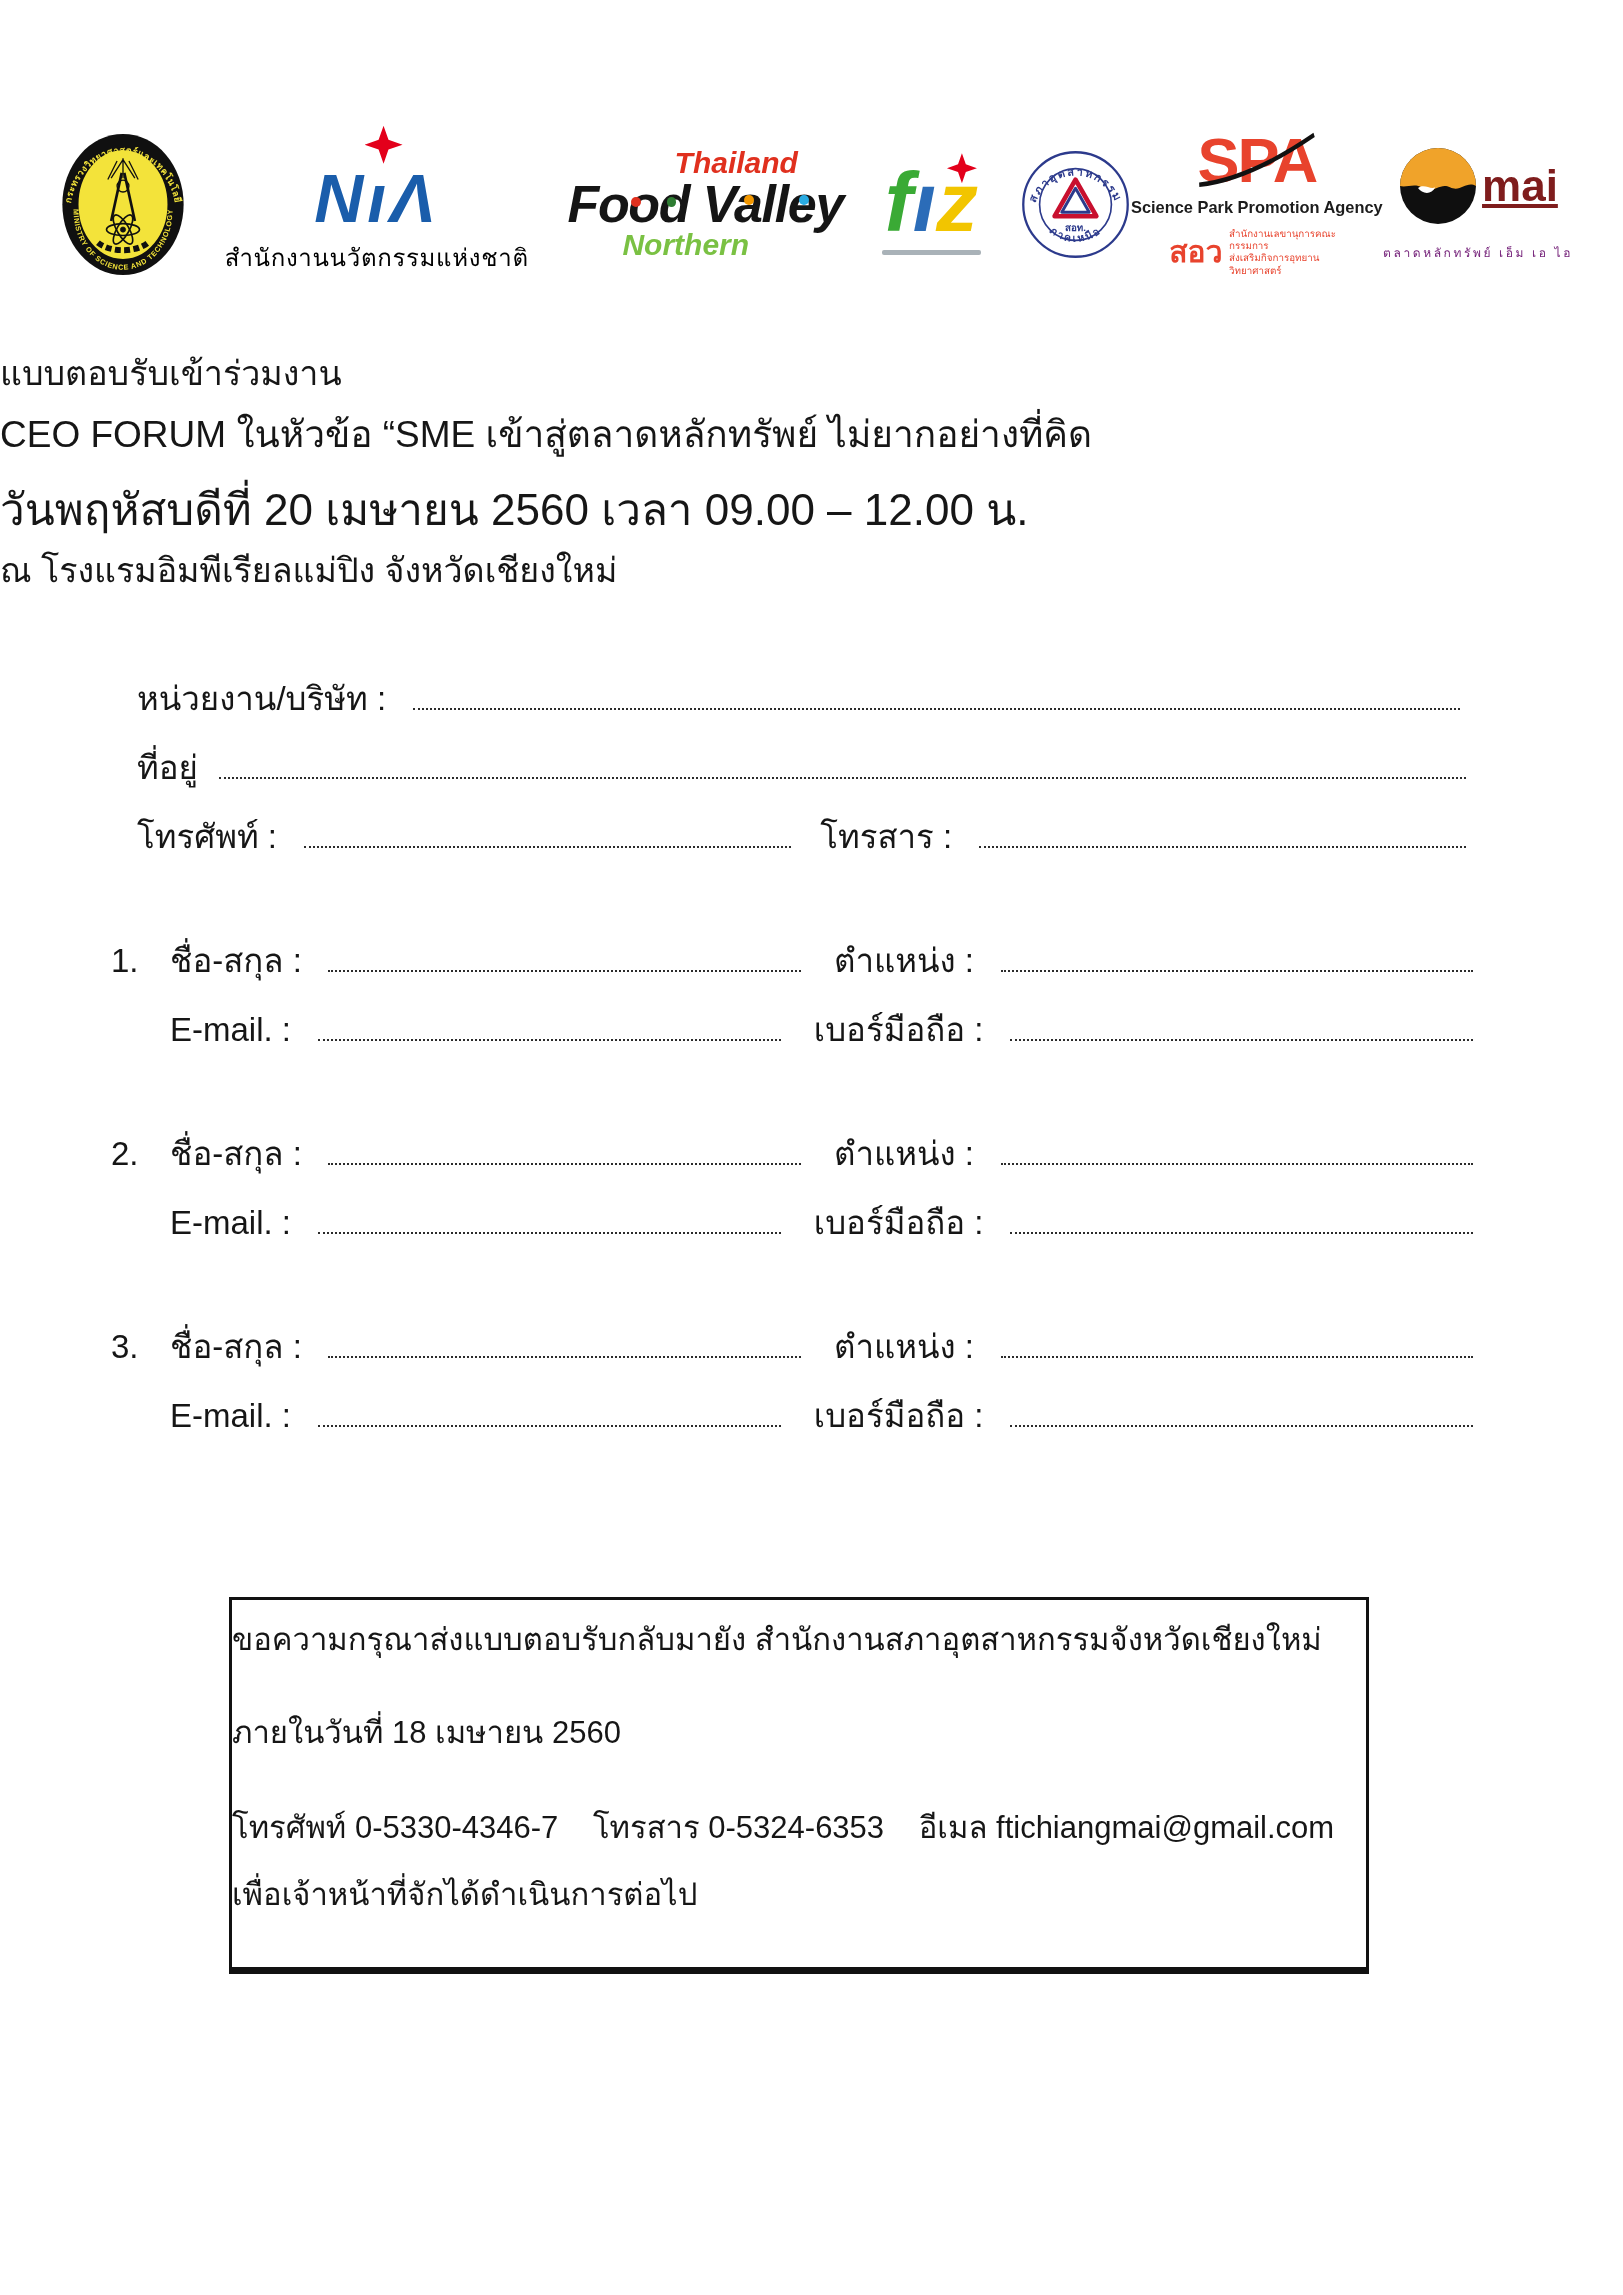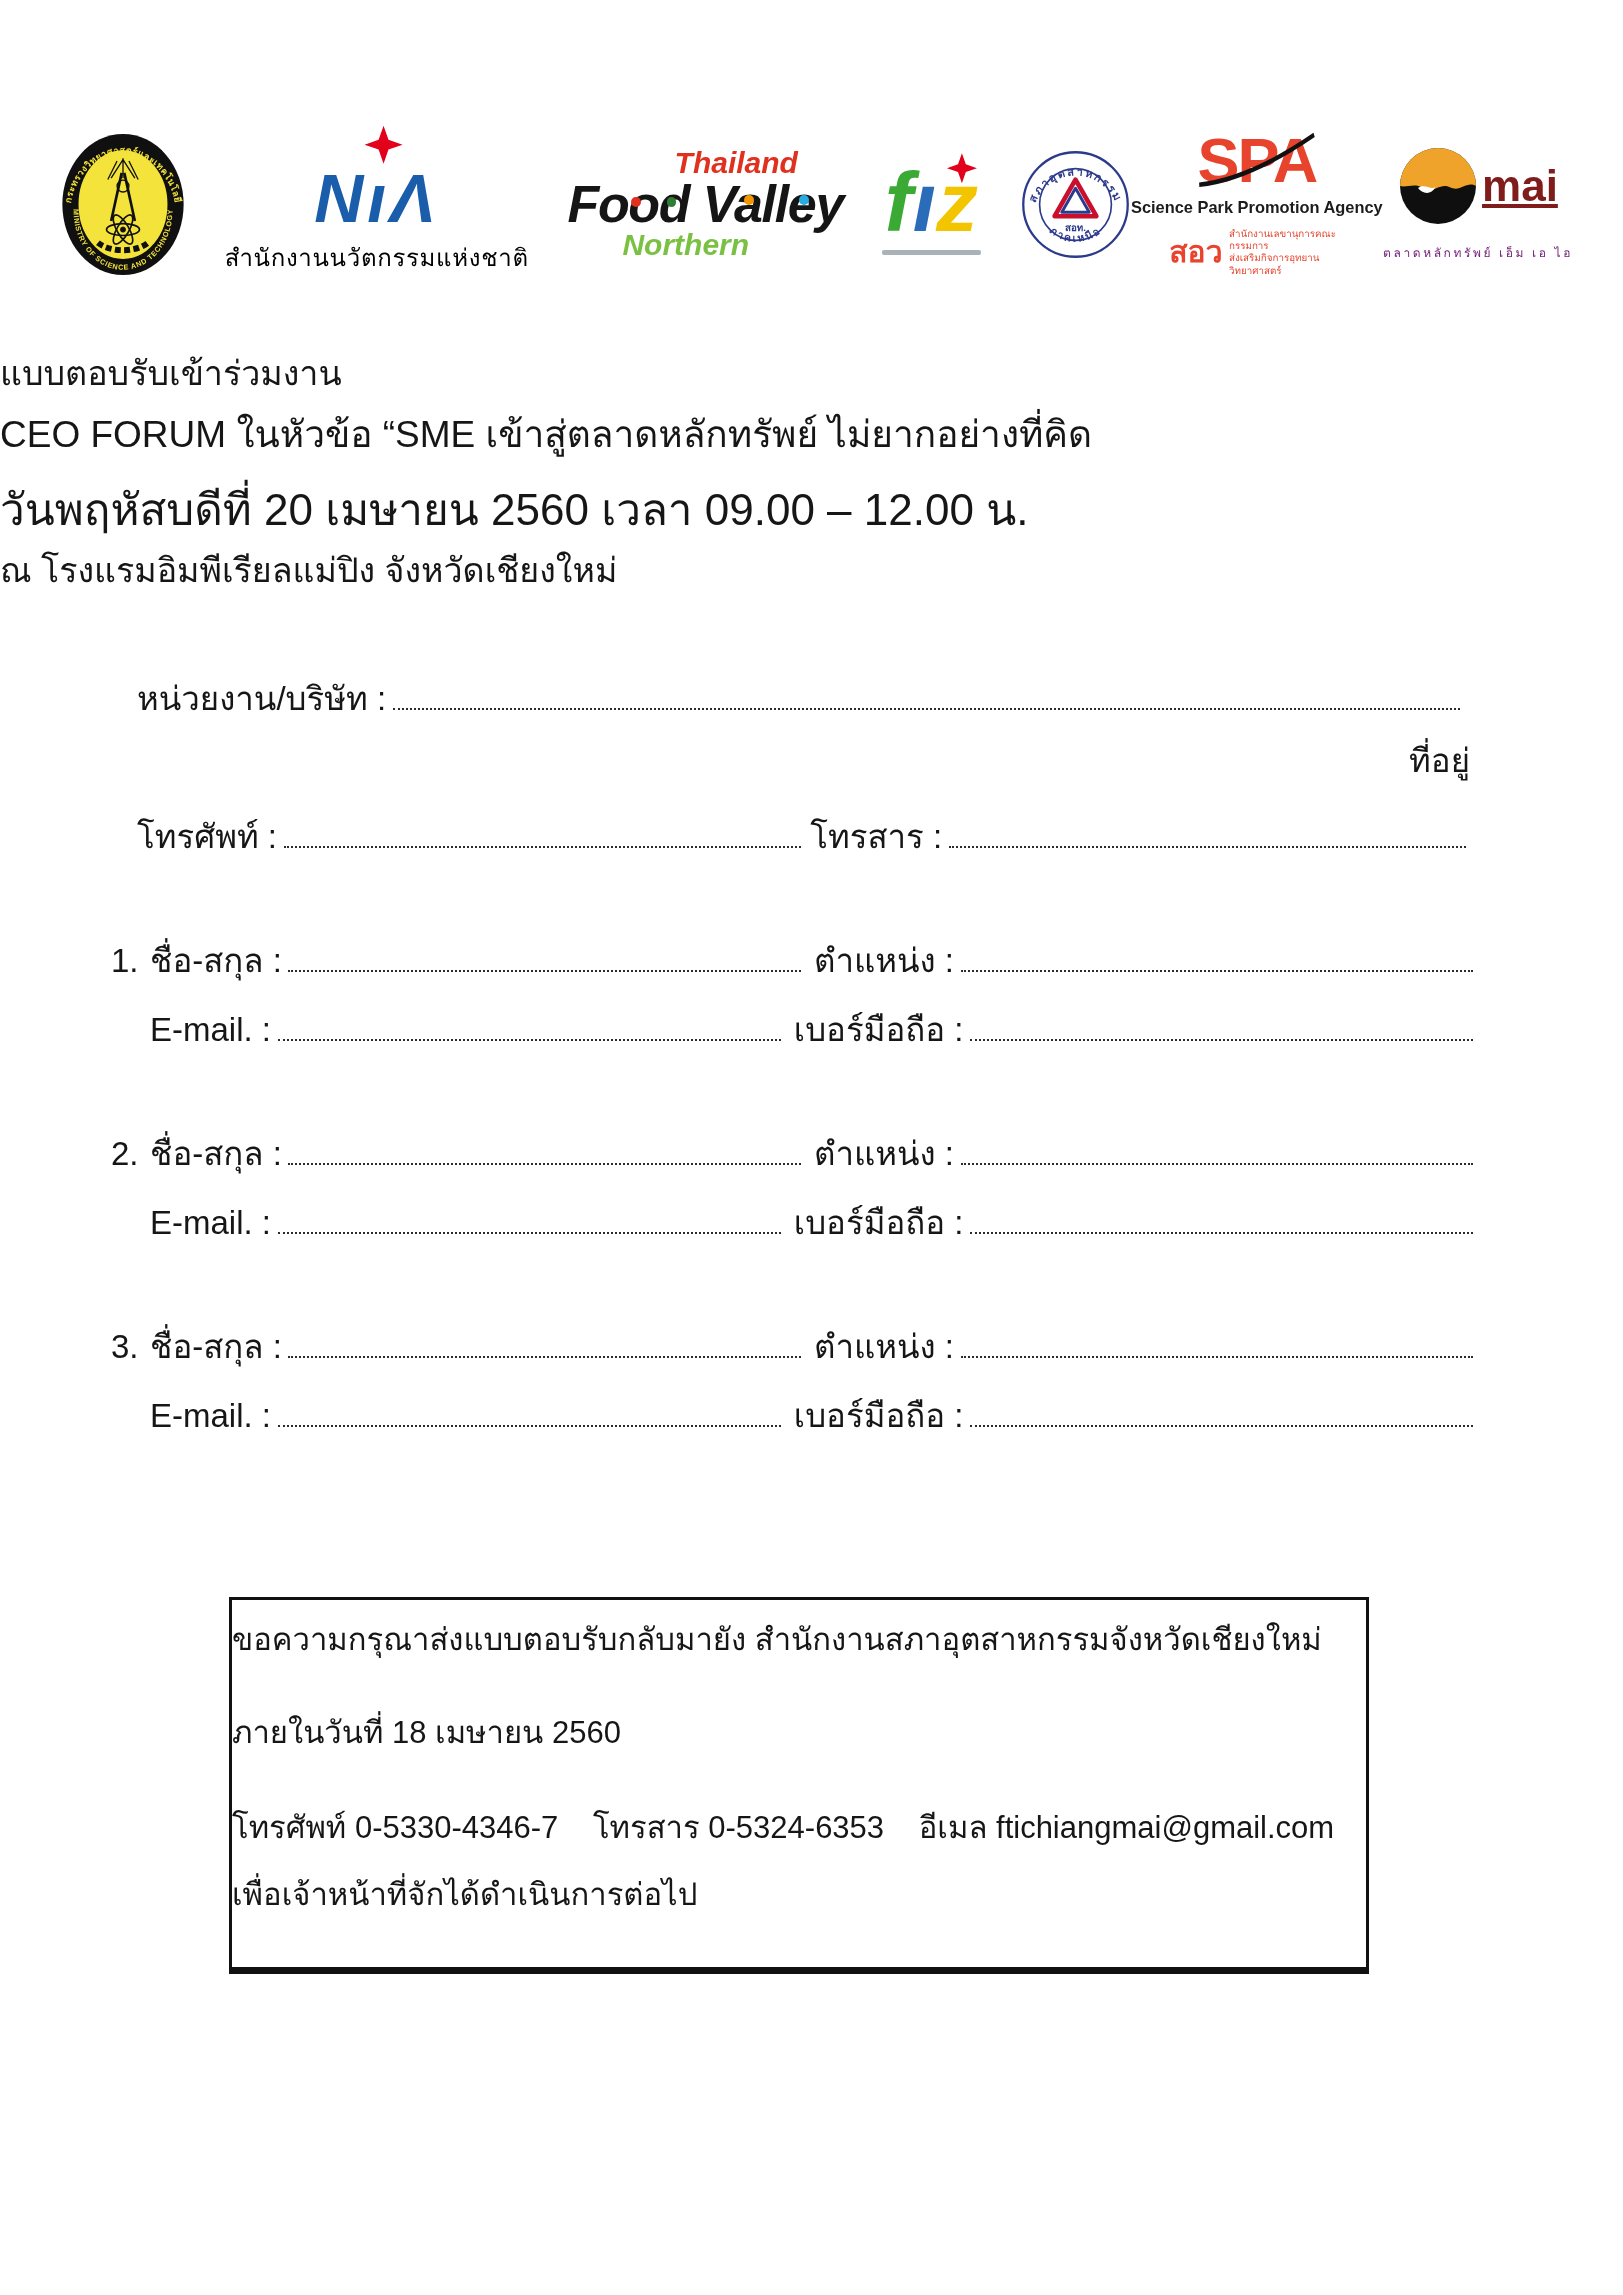--- a/index.html
+++ b/index.html
@@ -47,27 +47,27 @@
   .mai-row{display:flex;align-items:center;}
   .mai-word{font-size:44px;font-weight:bold;color:#7f1d1d;margin-left:3.9px;line-height:1;text-decoration:underline;}
   .mai-caption{font-size:12px;color:#701a75;letter-spacing:2.6px;margin-top:17px;white-space:nowrap;}
   
   .title-line{position:absolute;left:0;width:100%;text-align:left;line-height:1.25;}
   .t1{top:352px;font-size:34px;}
   .t2{top:412px;font-size:37px;}
   .t3{top:482px;font-size:44px;}
   .t4{top:549px;font-size:34px;}
   
-  .frow{position:absolute;display:flex;align-items:flex-end;height:43px;font-size:33px;line-height:1;}
+  .frow{position:absolute;display:flex;align-items:flex-end;height:43px;font-size:33px;line-height:1;gap:20px;}
   .frow .lbl{white-space:nowrap;padding-bottom:2.6px;}
   .dots{flex:1 1 0;border-bottom:2.6px dotted #2b2b2b;margin:0 3.9px 7.9px 6.5px;height:0;}
   .dots.fixedgap{margin-right:9.2px;}
   .num{width:39px;flex:0 0 aupx;padding-bottom:2.6px;}
   .row-company{top:675px;left:137px;right:160px;}
-  .row-address{top:744px;left:137px;right:154px;flex-direction:column;}
+  .row-address{top:744px;left:137px;right:154px;}
   .row-phone{top:813px;left:137px;right:154px;}
   .att-r1-0{top:937px;}  .att-r2-0{top:1006px;}
   .att-r1-1{top:1130px;}  .att-r2-1{top:1199px;}
   .att-r1-2{top:1323px;}  .att-r2-2{top:1392px;}
   .att-row{left:111px;right:147px;}
   .att-row .lbl2{margin-left:3.9px;}
   
   .notice-box{
     position:absolute;left:229px;top:1597px;width:1134px;height:367px;
     border:3.3px solid #111;border-bottom-width:7.9px;background:#fff;

